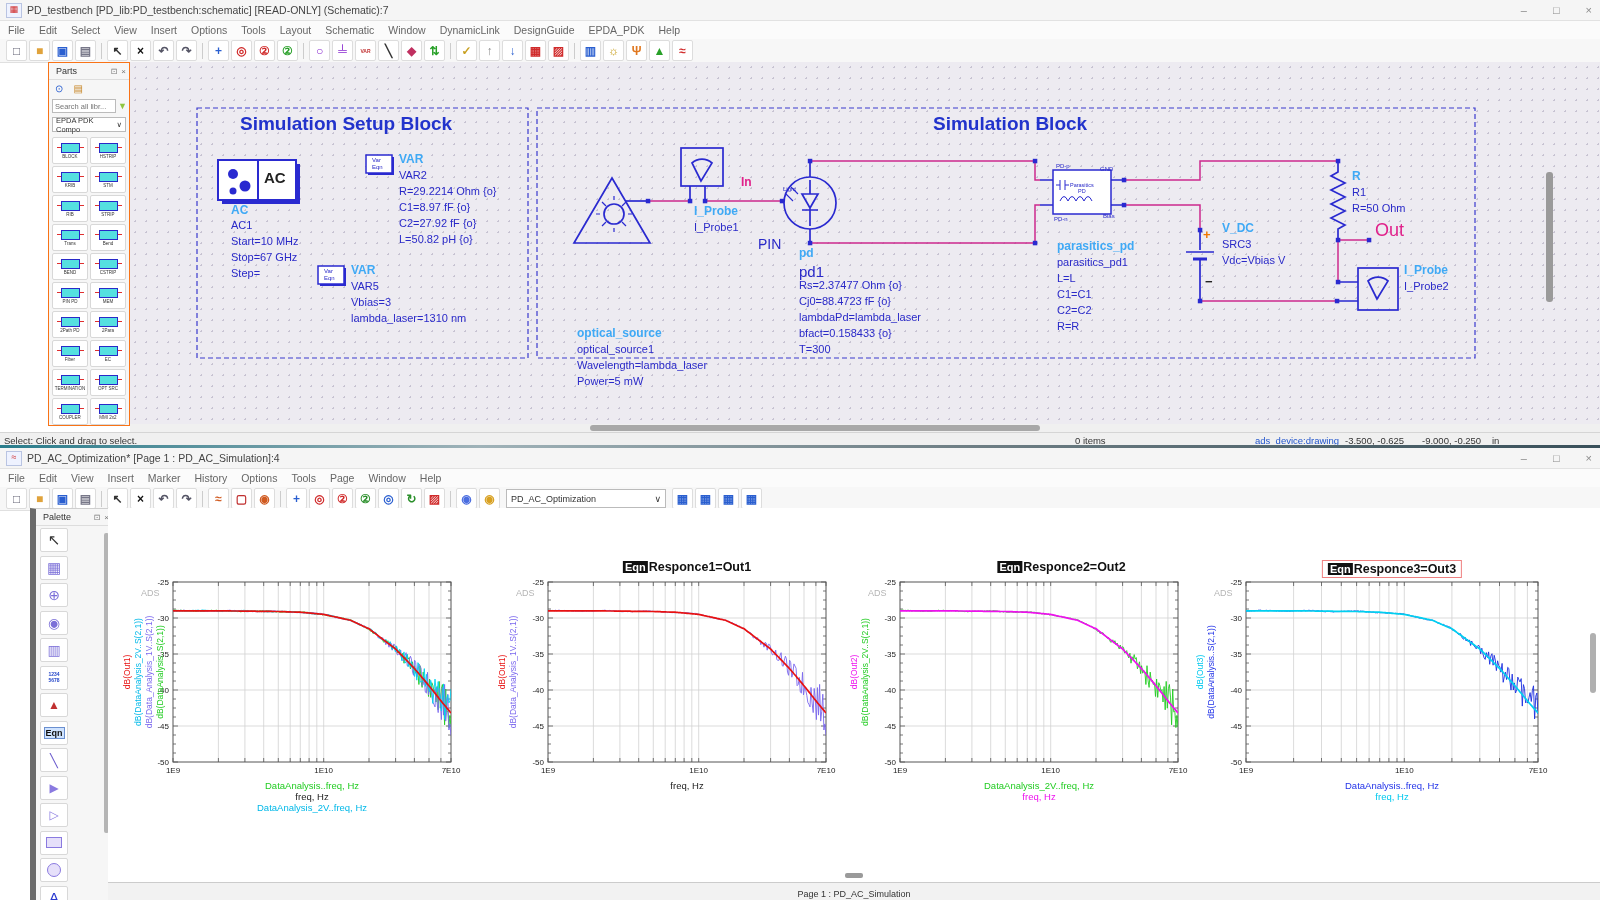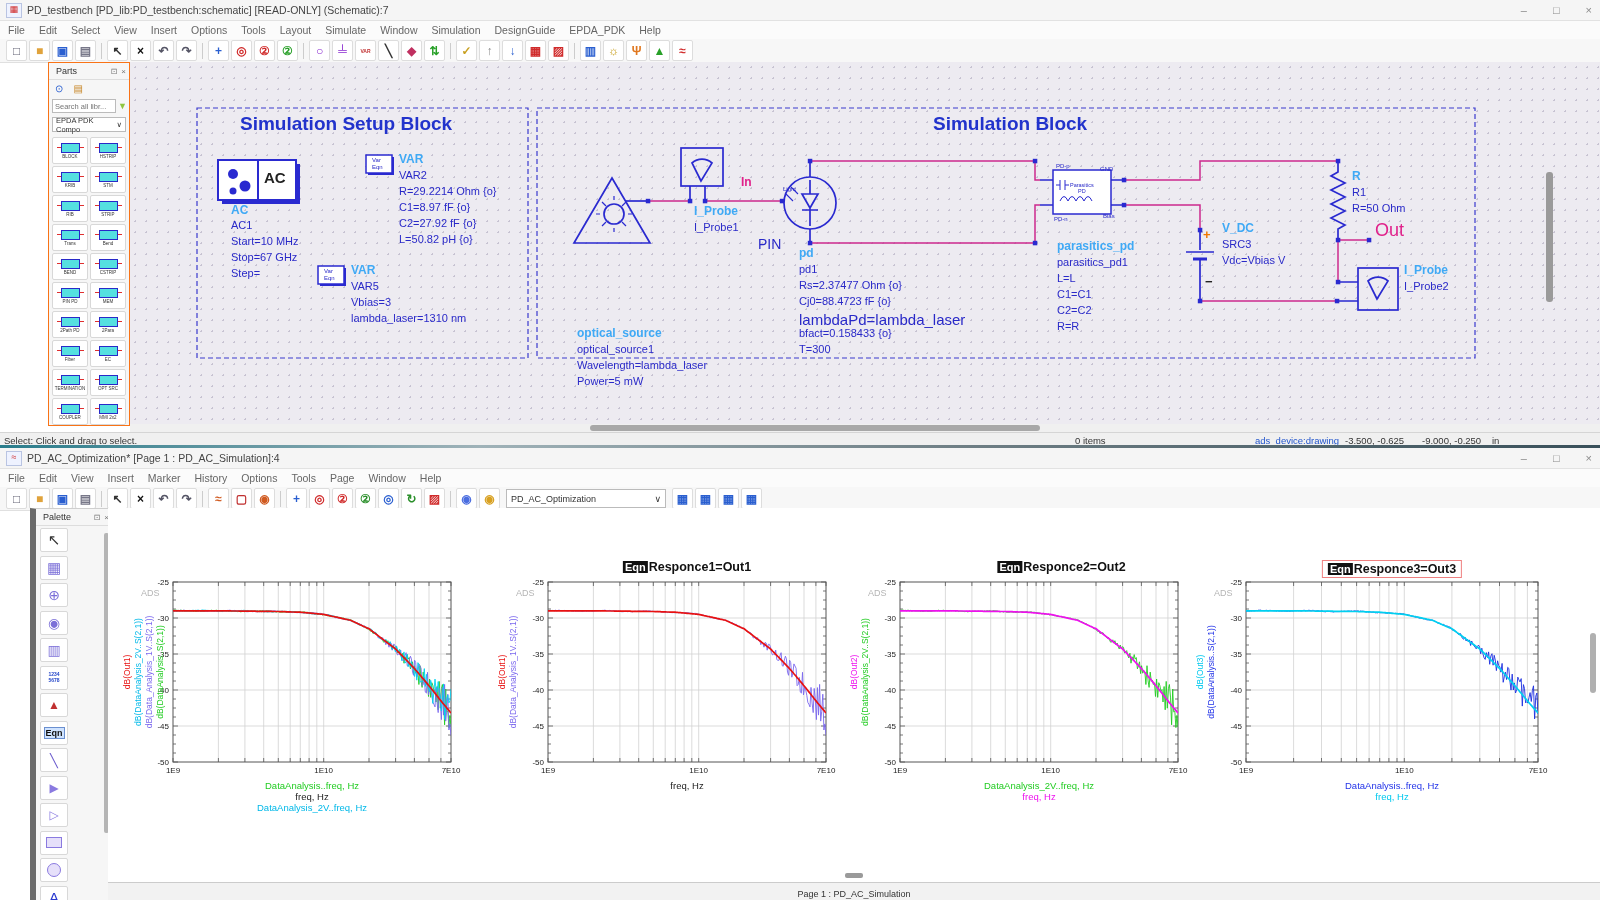--- a/index.html
+++ b/index.html
@@ -82,23 +82,23 @@
     </div>
     <nav class="menubar" id="sch-menubar">
         <span class="menu-item">File</span>
         <span class="menu-item">Edit</span>
         <span class="menu-item">Select</span>
         <span class="menu-item">View</span>
         <span class="menu-item">Insert</span>
         <span class="menu-item">Options</span>
         <span class="menu-item">Tools</span>
         <span class="menu-item">Layout</span>
-        <span class="menu-item">Simulate</span>
+        <span class="menu-item">Schematic</span>
         <span class="menu-item">Window</span>
-        <span class="menu-item">Simulation</span>
+        <span class="menu-item">DynamicLink</span>
         <span class="menu-item">DesignGuide</span>
         <span class="menu-item">EPDA_PDK</span>
         <span class="menu-item">Help</span>
       </nav>
     <div class="toolbar" id="sch-toolbar">
         <div class="tbtn" style="color: rgb(102, 102, 119);">□</div>
         <div class="tbtn" style="color: rgb(224, 163, 60);">■</div>
         <div class="tbtn" style="color: rgb(42, 95, 208);">▣</div>
         <div class="tbtn" style="color: rgb(119, 119, 136);">▤</div>
         <div class="tsep"></div>
@@ -358,24 +358,24 @@
           <span class="sch-label" style="left: 447px; top: 265px; font-size: 12px; color: rgb(63, 169, 245); font-weight: bold; text-align: right;">optical_source</span>
           <span class="sch-label" style="left: 447px; top: 282px; font-size: 11px; color: rgb(41, 41, 200);">optical_source1</span>
           <span class="sch-label" style="left: 447px; top: 298px; font-size: 11px; color: rgb(41, 41, 200);">Wavelength=lambda_laser</span>
           <span class="sch-label" style="left: 447px; top: 314px; font-size: 11px; color: rgb(41, 41, 200);">Power=5 mW</span>
           <span class="sch-label" style="left: 564px; top: 143px; font-size: 12px; color: rgb(63, 169, 245); font-weight: bold;">I_Probe</span>
           <span class="sch-label" style="left: 564px; top: 160px; font-size: 11px; color: rgb(41, 41, 200);">I_Probe1</span>
           <span class="sch-label" style="left: 611px; top: 114px; font-size: 12px; color: rgb(224, 33, 138); font-weight: bold;">In</span>
           <span class="sch-label" style="left: 653px; top: 124px; font-size: 6px; color: rgb(41, 41, 200);">Light</span>
           <span class="sch-label" style="left: 628px; top: 175px; font-size: 14px; color: rgb(41, 41, 200);">PIN</span>
           <span class="sch-label" style="left: 669px; top: 185px; font-size: 12px; color: rgb(63, 169, 245); font-weight: bold;">pd</span>
-          <span class="sch-label" style="left: 669px; top: 202px; font-size: 11px; color: rgb(41, 41, 200);">pd1</span>
+          <span class="sch-label" style="left: 669px; top: 202px; font-size: 15px; color: rgb(41, 41, 200);">pd1</span>
           <span class="sch-label" style="left: 669px; top: 218px; font-size: 11px; color: rgb(41, 41, 200);">Rs=2.37477 Ohm {o}</span>
           <span class="sch-label" style="left: 669px; top: 234px; font-size: 11px; color: rgb(41, 41, 200);">Cj0=88.4723 fF {o}</span>
-          <span class="sch-label" style="left: 669px; top: 250px; font-size: 15px; color: rgb(41, 41, 200);">lambdaPd=lambda_laser</span>
+          <span class="sch-label" style="left: 669px; top: 250px; font-size: 11px; color: rgb(41, 41, 200);">lambdaPd=lambda_laser</span>
           <span class="sch-label" style="left: 669px; top: 266px; font-size: 11px; color: rgb(41, 41, 200);">bfact=0.158433 {o}</span>
           <span class="sch-label" style="left: 669px; top: 282px; font-size: 11px; color: rgb(41, 41, 200);">T=300</span>
           <span class="sch-label" style="left: 926px; top: 101px; font-size: 6px; color: rgb(41, 41, 200);">PD-p</span>
           <span class="sch-label" style="left: 970px; top: 104px; font-size: 6px; color: rgb(41, 41, 200);">GND</span>
           <span class="sch-label" style="left: 924px; top: 154px; font-size: 6px; color: rgb(41, 41, 200);">PD-n</span>
           <span class="sch-label" style="left: 973px; top: 151px; font-size: 6px; color: rgb(41, 41, 200);">Bias</span>
           <span class="sch-label" style="left: 940px; top: 121px; font-size: 5.5px; color: rgb(41, 41, 200);">Parasitics</span>
           <span class="sch-label" style="left: 948px; top: 127px; font-size: 5.5px; color: rgb(41, 41, 200);">PD</span>
           <span class="sch-label" style="left: 927px; top: 178px; font-size: 12px; color: rgb(63, 169, 245); font-weight: bold;">parasitics_pd</span>
           <span class="sch-label" style="left: 927px; top: 195px; font-size: 11px; color: rgb(41, 41, 200);">parasitics_pd1</span>

